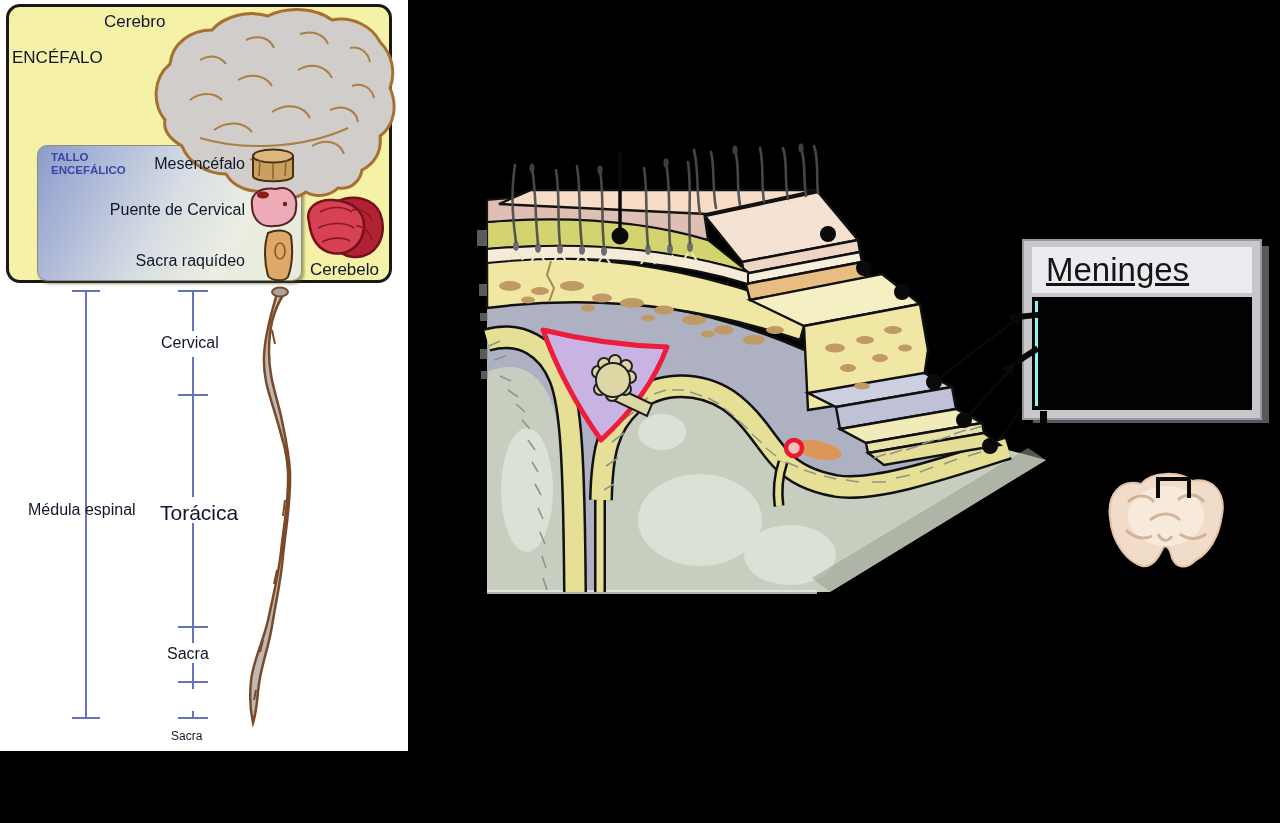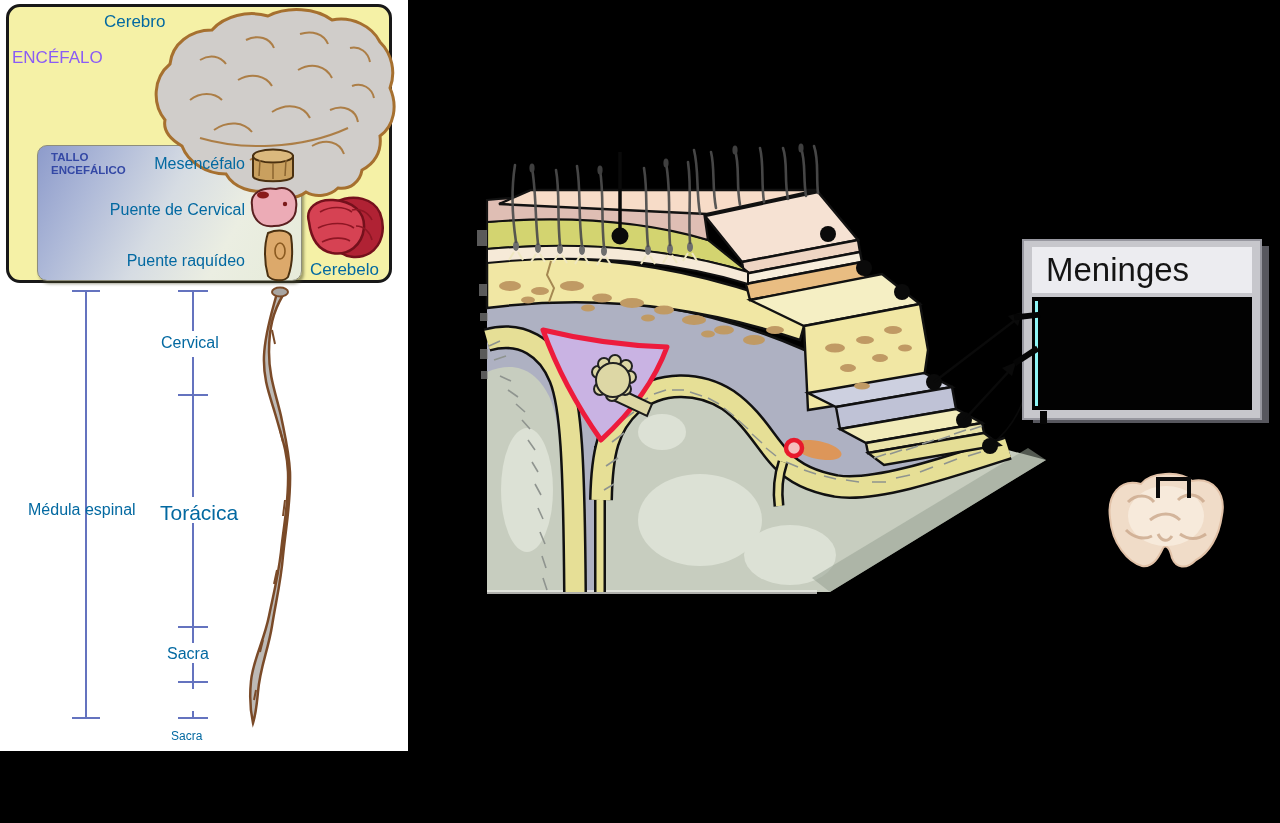--- a/index.html
+++ b/index.html
@@ -4,29 +4,29 @@
 <style>
   html,body{margin:0;padding:0;background:#000;}
   #stage{position:relative;width:1280px;height:823px;background:#000;overflow:hidden;
          font-family:"Liberation Sans",sans-serif;}
   #left-panel{position:absolute;left:0;top:0;width:408px;height:751px;background:#fff;}
   .yellow-box{position:absolute;left:6px;top:4px;width:386px;height:279px;background:#F5F1A6;
               border:3px solid #181818;border-radius:14px;box-sizing:border-box;}
   .inner-box{position:absolute;left:37px;top:145px;width:265px;height:136px;border-radius:10px;
              background:linear-gradient(118deg,#8D9BCB 0%,#AEB9D8 22%,#D6DCE3 48%,#EBEEE2 72%,#E6EBD9 100%);
              border:1px solid #8d8d7c;box-shadow:2px 3px 3px rgba(70,70,40,.5);box-sizing:border-box;}
-  .lbl{position:absolute;color:#0369a1;white-space:nowrap;line-height:1.1;}
-  .lbl.blue{color:#8b5cf6;}
+  .lbl{position:absolute;color:#0f172a;white-space:nowrap;line-height:1.1;}
+  .lbl.blue{color:#0f172a;}
   .lbl.right-align{}
   svg{position:absolute;display:block;}
   #meninges-box{position:absolute;left:1022px;top:239px;width:240px;height:181px;background:#C7C7CC;
                 border:2px solid #97979F;box-sizing:border-box;
                 box-shadow:9px 5px 0 -2px rgba(112,112,120,.78);}
   #meninges-box .mb-header{position:absolute;left:8px;top:6px;right:8px;height:46px;background:#ECECF0;
-                display:flex;align-items:center;padding-left:14px;font-size:33px;color:#141414;}
+                display:flex;align-items:center;padding-left:14px;font-size:33px;color:#141414;text-decoration:underline;}
   #meninges-box .mb-content{position:absolute;left:8px;top:56px;right:8px;bottom:8px;background:#020202;}
   #meninges-box .mb-cyan{position:absolute;left:3px;top:4px;bottom:4px;width:3px;background:#8FF6F6;}
   .mb-arrow1{position:absolute;left:-10px;top:72px;width:26px;height:6px;background:#050505;transform:rotate(-6deg);}
   .mb-arrow2{position:absolute;left:-12px;top:112px;width:28px;height:6px;background:#050505;transform:rotate(-33deg);}
   .mb-tick{position:absolute;left:16px;bottom:-6px;width:7px;height:13px;background:#050505;}
 </style>
 </head>
 <body>
 
 <div id="stage">
@@ -79,21 +79,21 @@
     </svg>
 
     <div class="lbl" style="left:104px;top:13px;font-size:17px">Cerebro</div>
     <div class="lbl blue" style="left:12px;top:49px;font-size:17px">ENCÉFALO</div>
     <div class="lbl blue" style="left:51px;top:151px;font-size:11.5px;font-weight:bold;color:#3448A5">
       <span>TALLO</span><br>
       <span>ENCEFÁLICO</span>
     </div>
     <div class="lbl right-align" style="right:163px;top:155px;font-size:16px">Mesencéfalo</div>
     <div class="lbl right-align" style="right:163px;top:201px;font-size:16px">Puente de Cervical</div>
-    <div class="lbl right-align" style="right:163px;top:252px;font-size:16px">Puente raquídeo</div>
+    <div class="lbl right-align" style="right:163px;top:252px;font-size:16px">Sacra raquídeo</div>
     <div class="lbl" style="left:310px;top:261px;font-size:17px">Cerebelo</div>
     <div class="lbl" style="left:161px;top:334px;font-size:16px">Cervical</div>
     <div class="lbl" style="left:28px;top:501px;font-size:16px">Médula espinal</div>
     <div class="lbl" style="left:160px;top:501px;font-size:21px">Torácica</div>
     <div class="lbl" style="left:167px;top:645px;font-size:16px">Sacra</div>
     <div class="lbl" style="left:171px;top:730px;font-size:12px">Sacra</div>
   </div>
 
   <svg style="left:420px;top:140px" width="645" height="462" viewBox="420 140 645 462">
     <g>

